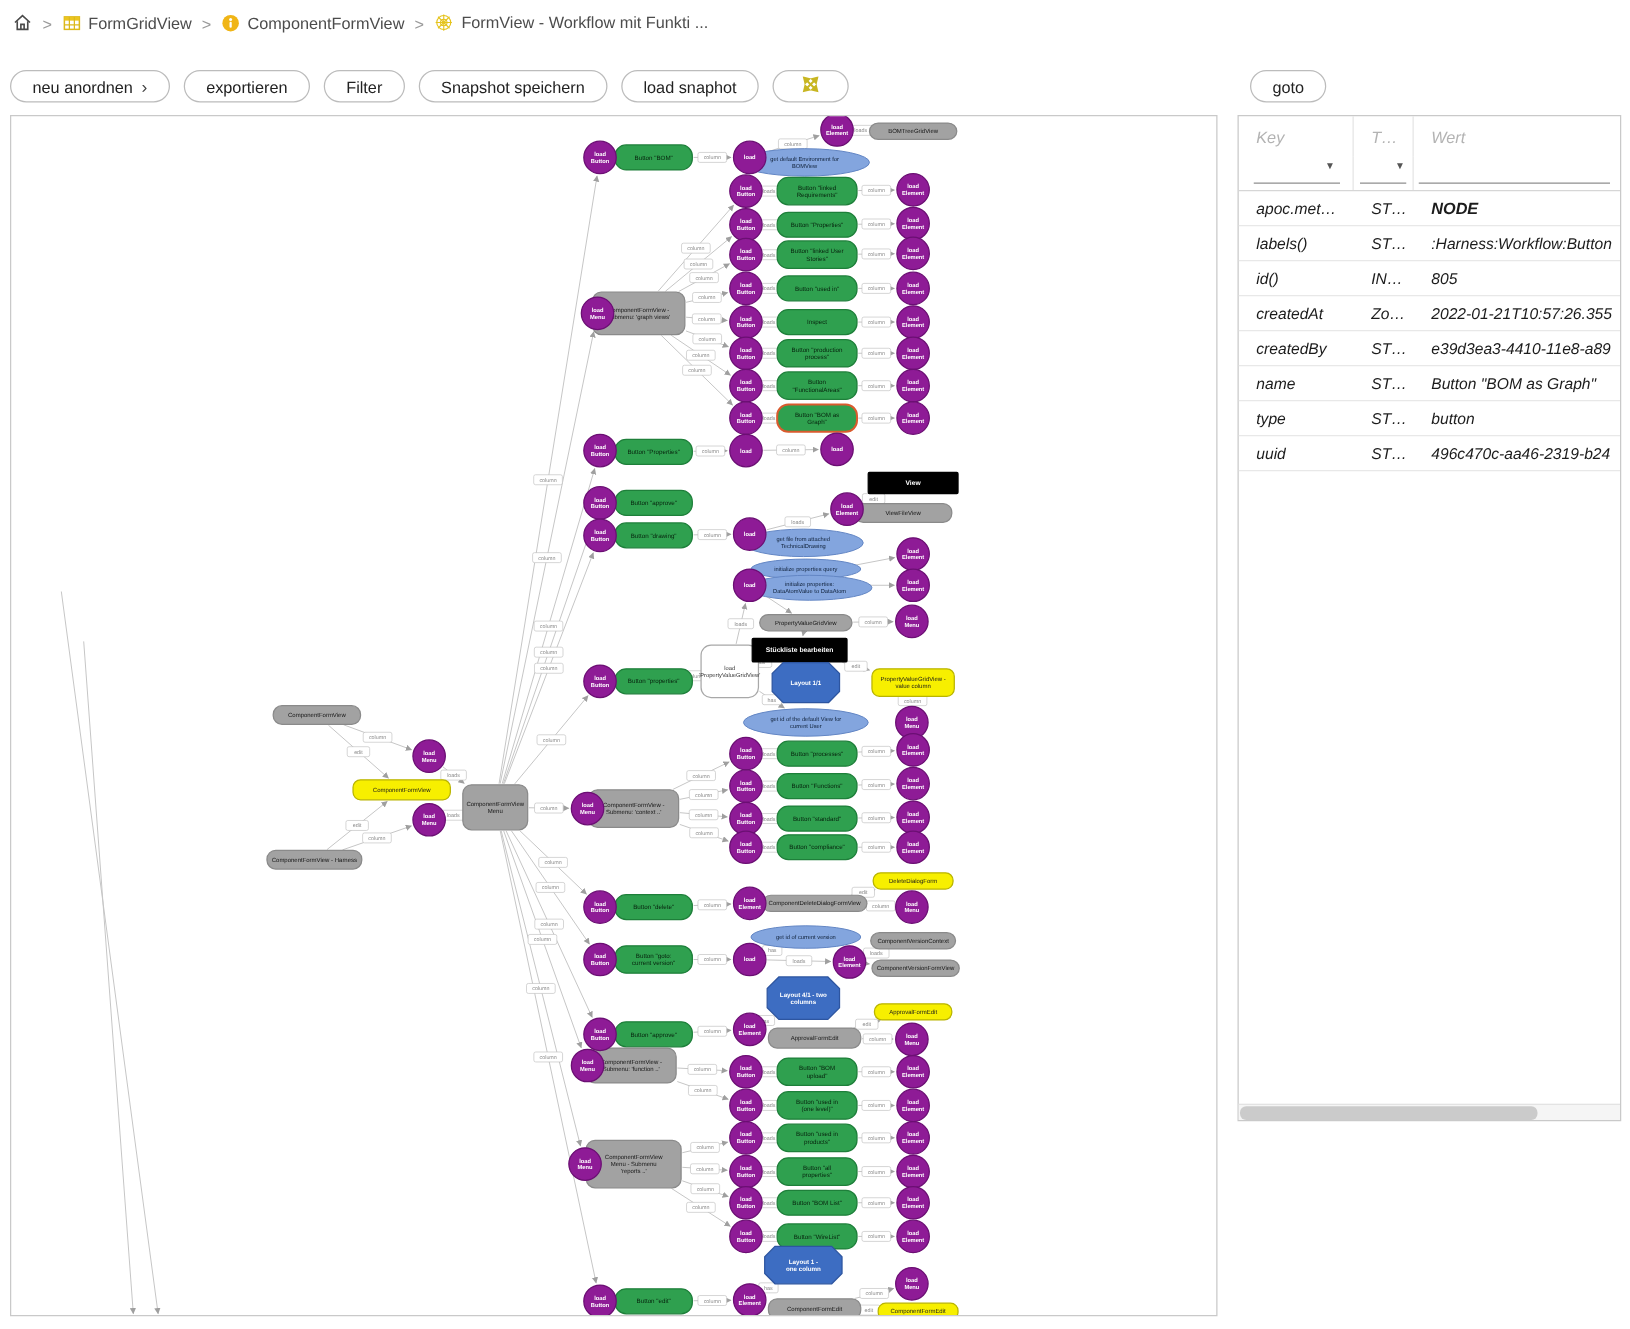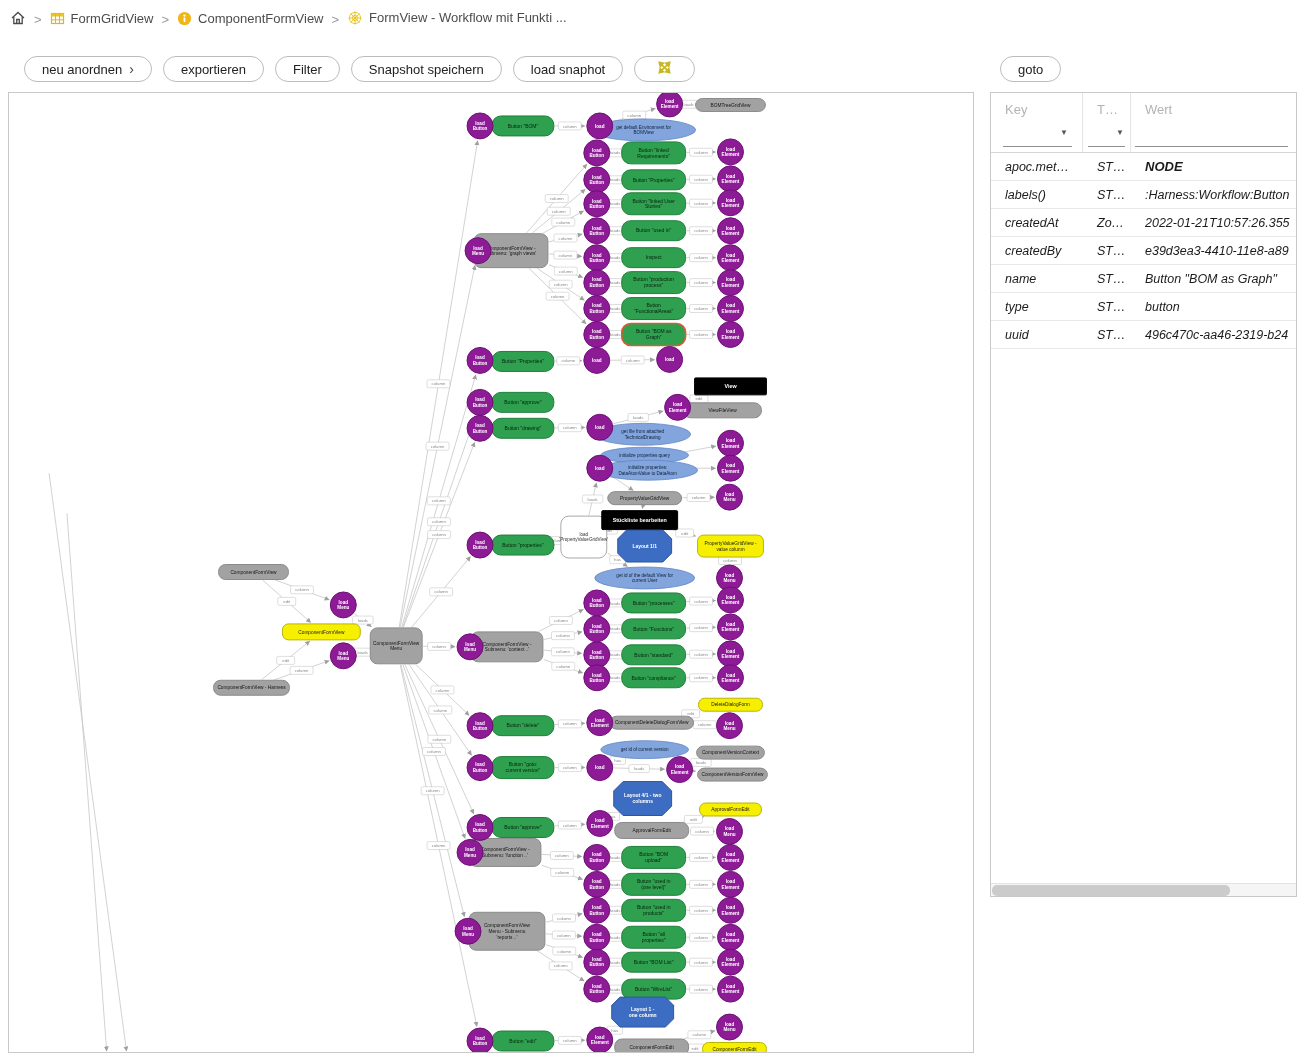--- a/index.html
+++ b/index.html
@@ -6,38 +6,38 @@
   html,body { width:1304px; height:1063px; background:#fff; overflow:hidden;
               font-family:"Liberation Sans","DejaVu Sans",sans-serif; }
 
   
   .breadcrumb { position:absolute; left:10px; top:10px; display:flex; align-items:center; gap:8px;
                 font-size:13px; color:#4c4c4c; }
   .crumb { display:inline-flex; align-items:flex-start; gap:6px; cursor:pointer; }
   .sep { color:#9a9a9a; font-size:13px; }
 
   
-  .toolbar { position:absolute; left:24px; top:56px; display:flex; gap:11px; }
+  .toolbar { position:absolute; left:8px; top:56px; display:flex; gap:11px; }
   .pill { display:inline-flex; align-items:center; justify-content:center; gap:7px; height:26px;
           padding:0 17px; border:1px solid #bcbcbc; border-radius:14px; background:#fff;
           font-family:"Liberation Sans",sans-serif; font-size:13px; color:#222; cursor:pointer; white-space:nowrap; }
   .chev { color:#444; font-size:14px; line-height:1; }
   .goto-btn { position:absolute; left:1000px; top:56px; }
   .icon-pill { padding:0 22px; }
 
   
   .canvas { position:absolute; left:8px; top:92px; width:966px; height:961px;
             border:1px solid #c9c9c9; background:#fff; }
   .canvas svg { width:100%; height:100%; display:block; }
 
   
   .panel { position:absolute; left:990px; top:92px; width:307px; height:805px;
            border:1px solid #c9c9c9; background:#fff; }
   .thead { display:grid; grid-template-columns:92px 48px 1fr; height:32px; align-items:center;
-           color:#b3b3b3; font-size:13px; }
+           color:#b3b3b3; font-size:13px;font-style:italic; }
   .thead .th { padding-left:14px; height:100%; display:flex; align-items:center;
                border-right:1px solid #e5e5e5; }
   .thead .th:last-child { border-right:none; }
   .tfilter { display:grid; grid-template-columns:92px 48px 1fr; height:28px;
              border-bottom:1px solid #d6d6d6; }
   .fcell { position:relative; border-right:1px solid #e5e5e5; }
   .fcell:last-child { border-right:none; }
   .caret { position:absolute; right:14px; top:3px; font-size:8px; color:#555; cursor:pointer; }
   .fcell:nth-child(2) .caret { right:6px; }
   .fline { position:absolute; left:12px; right:10px; bottom:5px; border-bottom:1px solid #8f8f8f; }
@@ -1220,20 +1220,25 @@
         <div class="td td-key">apoc.met…</div>
         <div class="td td-type">ST…</div>
         <div class="td td-val bold">NODE</div>
       </div>
       <div class="tr">
         <div class="td td-key">labels()</div>
         <div class="td td-type">ST…</div>
         <div class="td td-val">:Harness:Workflow:Button</div>
       </div>
       <div class="tr">
+        <div class="td td-key">id()</div>
+        <div class="td td-type">IN…</div>
+        <div class="td td-val">805</div>
+      </div>
+      <div class="tr">
         <div class="td td-key">createdAt</div>
         <div class="td td-type">Zo…</div>
         <div class="td td-val">2022-01-21T10:57:26.355</div>
       </div>
       <div class="tr">
         <div class="td td-key">createdBy</div>
         <div class="td td-type">ST…</div>
         <div class="td td-val">e39d3ea3-4410-11e8-a89</div>
       </div>
       <div class="tr">

